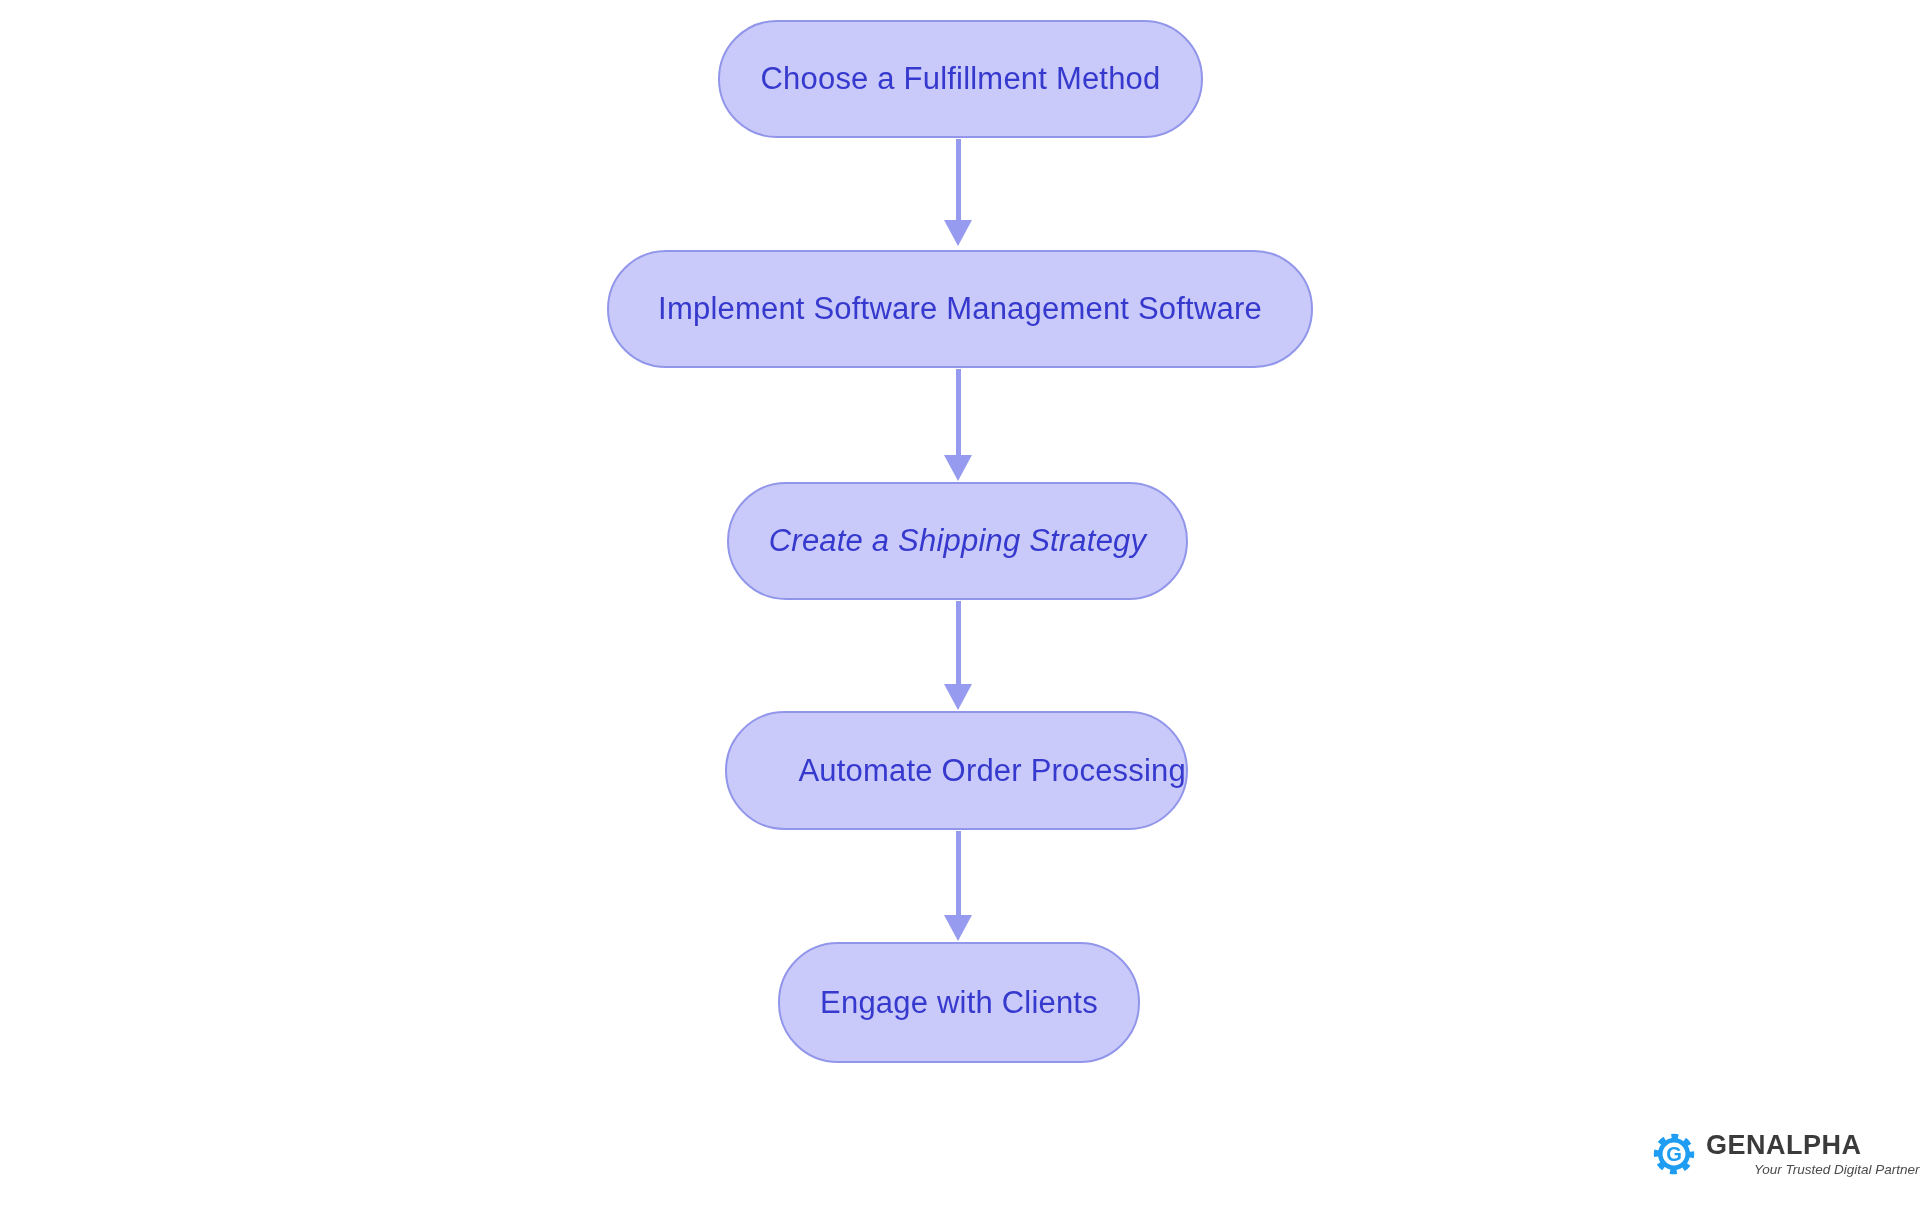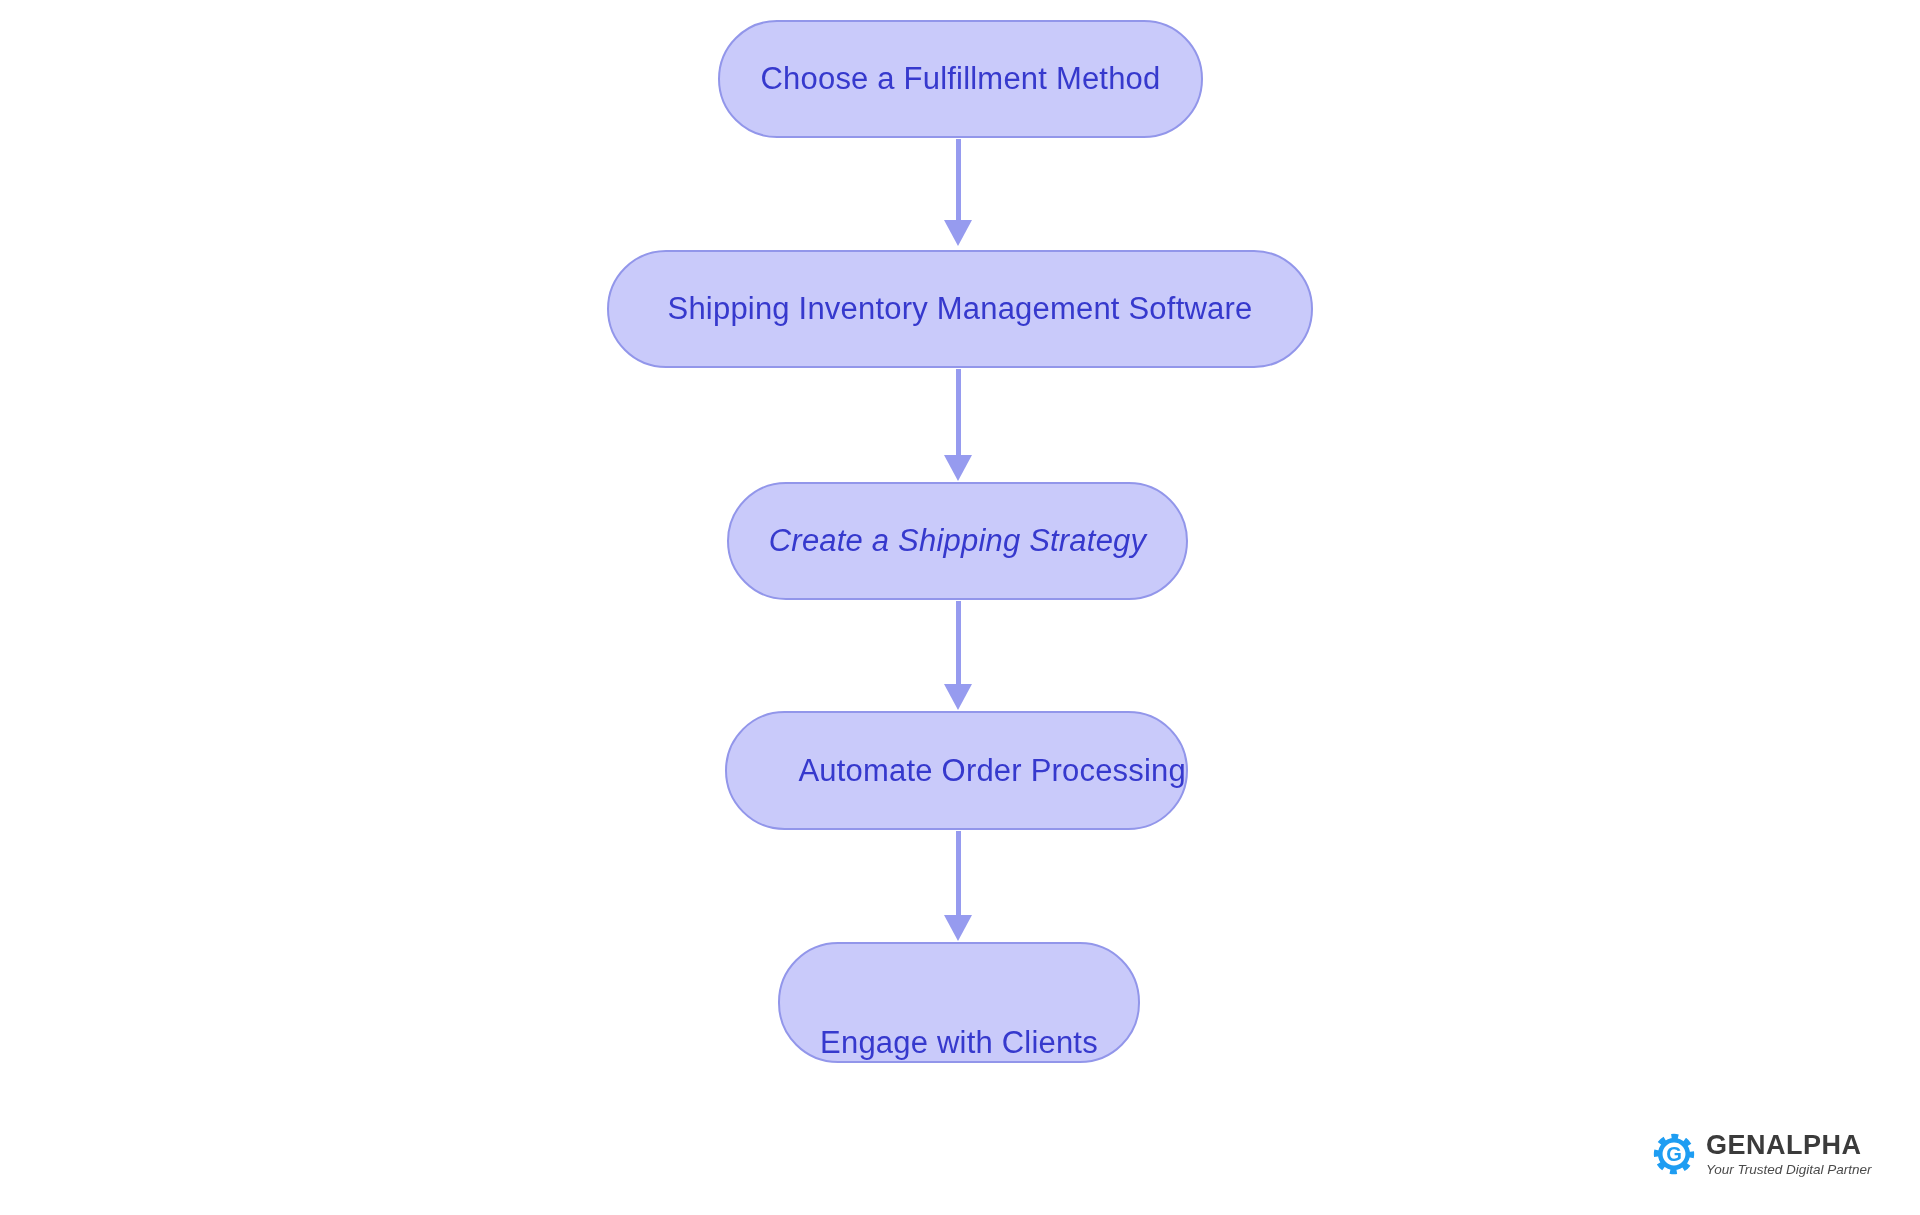--- a/index.html
+++ b/index.html
@@ -63,39 +63,40 @@
     letter-spacing: 0.5px;
     color: var(--brand-color, #3b3b3b);
     line-height: 1.05;
   }
   .logo-tagline {
     font-style: italic;
     font-size: 13.5px;
     color: var(--tagline-color, #4a4a4a);
     margin-top: 3px;
     white-space: nowrap;
+    margin-left: 48px;
   }
   .gear-svg { display: block; }
 </style>
 </head>
 <body>
 
 <div class="canvas">
 
   <div class="node" style="left:718px; top:20px; width:485px; height:118px;text-align:right;">
     <span class="node-label">Choose a Fulfillment Method</span>
   </div>
 
   <div class="arrow" style="left:943px; top:139px; height:107px;">
     <div class="arrow-line"></div>
     <div class="arrow-head"></div>
   </div>
 
   <div class="node" style="left:607px; top:250px; width:706px; height:118px;">
-    <span class="node-label">Shipping Inventory Management Software</span>
+    <span class="node-label">Implement Software Management Software</span>
   </div>
 
   <div class="arrow" style="left:943px; top:369px; height:112px;">
     <div class="arrow-line"></div>
     <div class="arrow-head"></div>
   </div>
 
   <div class="node" style="left:727px; top:482px; width:461px; height:118px;font-style:italic;">
     <span class="node-label">Create a Shipping Strategy</span>
   </div>
@@ -107,21 +108,21 @@
 
   <div class="node" style="left:725px; top:711px; width:463px; height:119px;justify-content:flex-end;">
     <span class="node-label">Automate Order Processing</span>
   </div>
 
   <div class="arrow" style="left:943px; top:831px; height:110px;">
     <div class="arrow-line"></div>
     <div class="arrow-head"></div>
   </div>
 
-  <div class="node" style="left:778px; top:942px; width:362px; height:121px;align-items:flex-end;">
+  <div class="node" style="left:778px; top:942px; width:362px; height:121px;">
     <span class="node-label">Engage with Clients</span>
   </div>
 
   <div class="logo" style="left:1652px; top:1130px;">
     <svg class="gear-svg" width="44" height="48" viewBox="0 0 48 48">
       <circle cx="24" cy="24" r="18" fill="none" stroke="#1e9df2" stroke-width="8" stroke-dasharray="7 7.1" stroke-dashoffset="3"></circle>
       <circle cx="24" cy="24" r="15" fill="#ffffff" stroke="#1e9df2" stroke-width="5"></circle>
       <text x="24" y="32" text-anchor="middle" font-family="Liberation Sans, sans-serif" font-size="22" font-weight="bold" fill="#1e9df2">G</text>
     </svg>
     <div class="logo-text">

